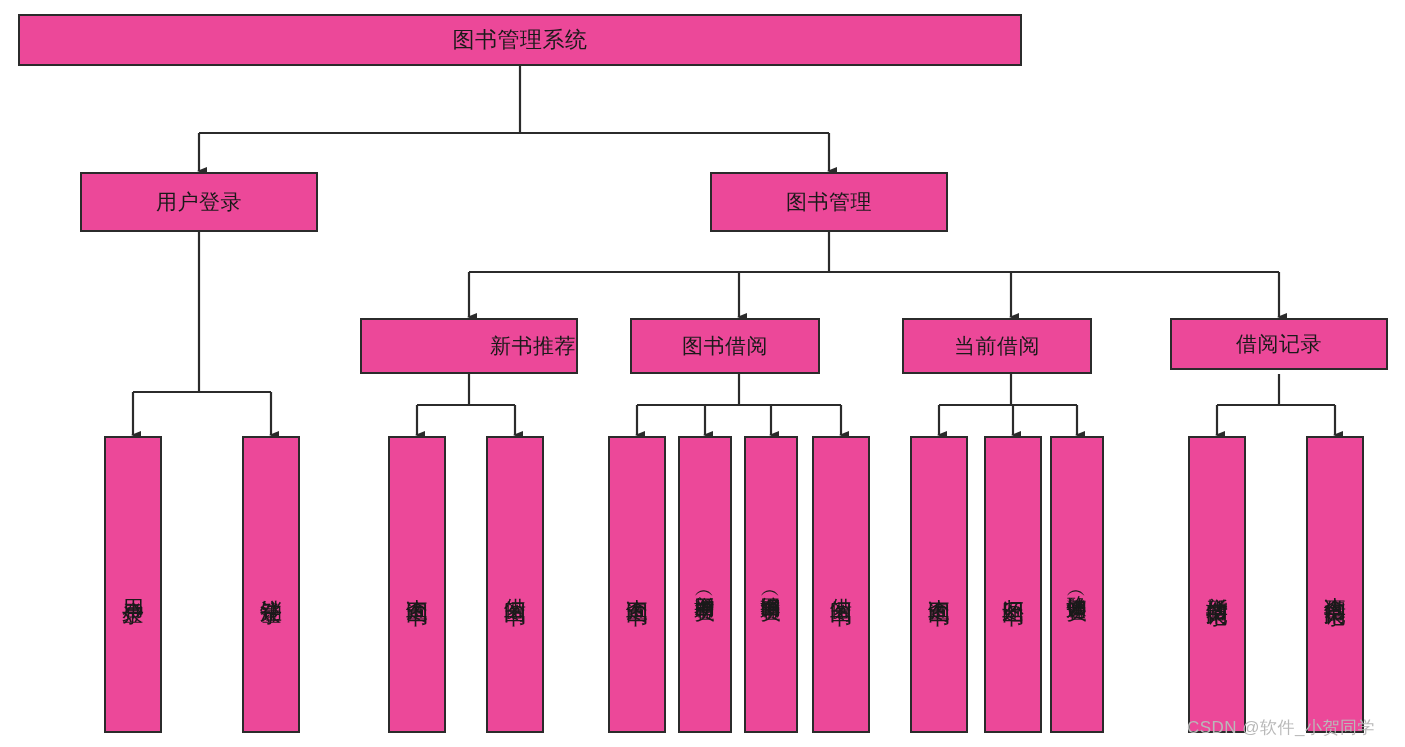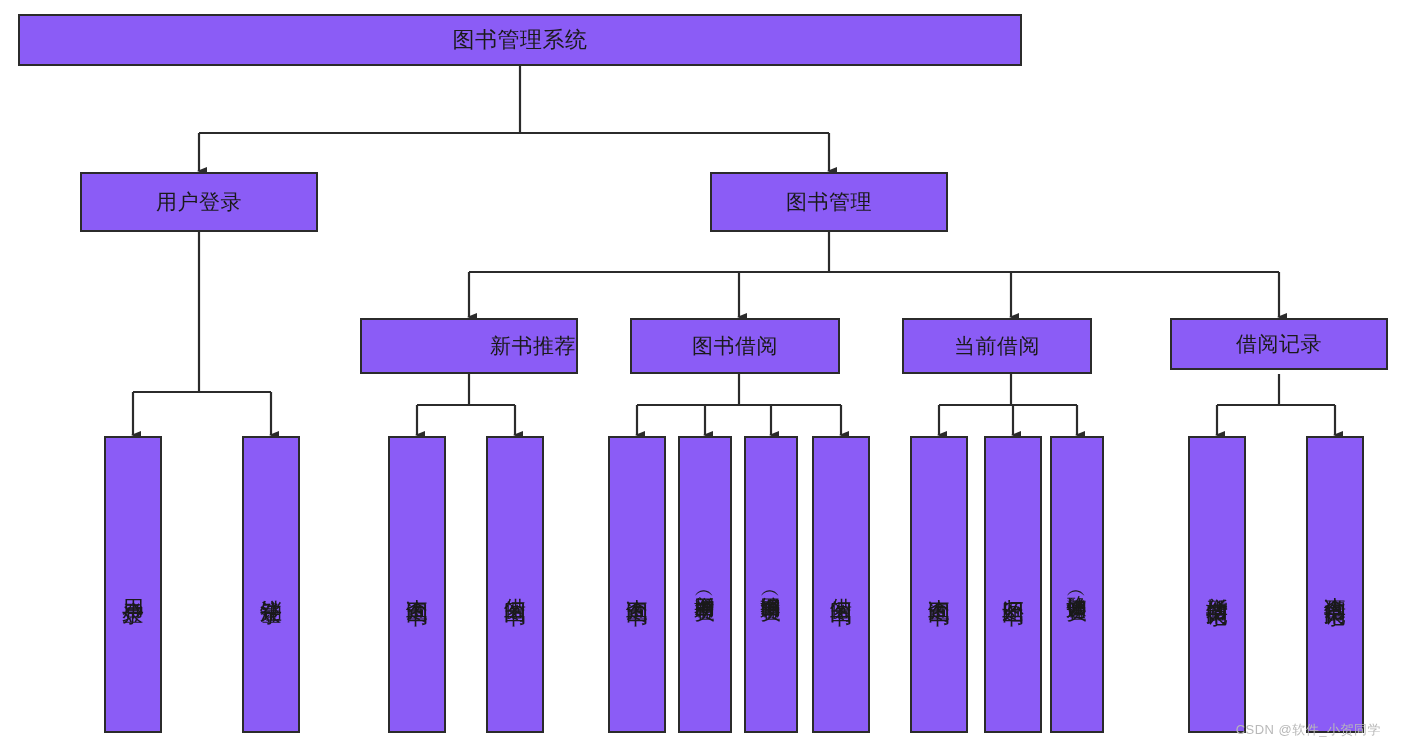--- a/index.html
+++ b/index.html
@@ -13,21 +13,21 @@
   #canvas {
     position: relative;
     width: 1405px;
     height: 747px;
     background: #ffffff;
     overflow: hidden;
   }
   .node {
     position: absolute;
     box-sizing: border-box;
-    background: #8b5cf6;
+    background: #ec4899;
     border: 2px solid #2b2b2b;
     display: flex;
     align-items: center;
     justify-content: center;
     color: #1a1a1a;
   }
   .node .label {
     display: block;
     text-align: center;
     line-height: 1.18;
@@ -60,23 +60,23 @@
   #edges {
     position: absolute;
     left: 0;
     top: 0;
     width: 1405px;
     height: 747px;
     pointer-events: none;
   }
   .watermark {
     position: absolute;
-    right: 24px;
+    right: 30px;
     bottom: 8px;
-    font-size: 13px;
+    font-size: 17px;
     color: #b9b9b9;
     letter-spacing: 0.5px;
     white-space: nowrap;
     font-family: "Liberation Sans", "DejaVu Sans", sans-serif;
   }
 </style>
 </head>
 <body>
 
 <div id="canvas">
@@ -131,21 +131,21 @@
   <div class="node horiz" style="left: 80px; top: 172px; width: 238px; height: 60px;">
     <span class="label">用户登录</span>
   </div>
   <div class="node horiz" style="left: 710px; top: 172px; width: 238px; height: 60px;">
     <span class="label">图书管理</span>
   </div>
 
   <div class="node horiz" style="left: 360px; top: 318px; width: 218px; height: 56px; justify-content: flex-end;">
     <span class="label">新书推荐</span>
   </div>
-  <div class="node horiz" style="left: 630px; top: 318px; width: 210px; height: 56px;">
+  <div class="node horiz" style="left: 630px; top: 318px; width: 190px; height: 56px;">
     <span class="label">图书借阅</span>
   </div>
   <div class="node horiz" style="left: 902px; top: 318px; width: 190px; height: 56px;">
     <span class="label">当前借阅</span>
   </div>
   <div class="node horiz" style="left: 1170px; top: 318px; width: 218px; height: 52px;">
     <span class="label">借阅记录</span>
   </div>
 
   <div class="node vert" style="left: 104px; top: 436px; width: 58px; height: 297px;">

